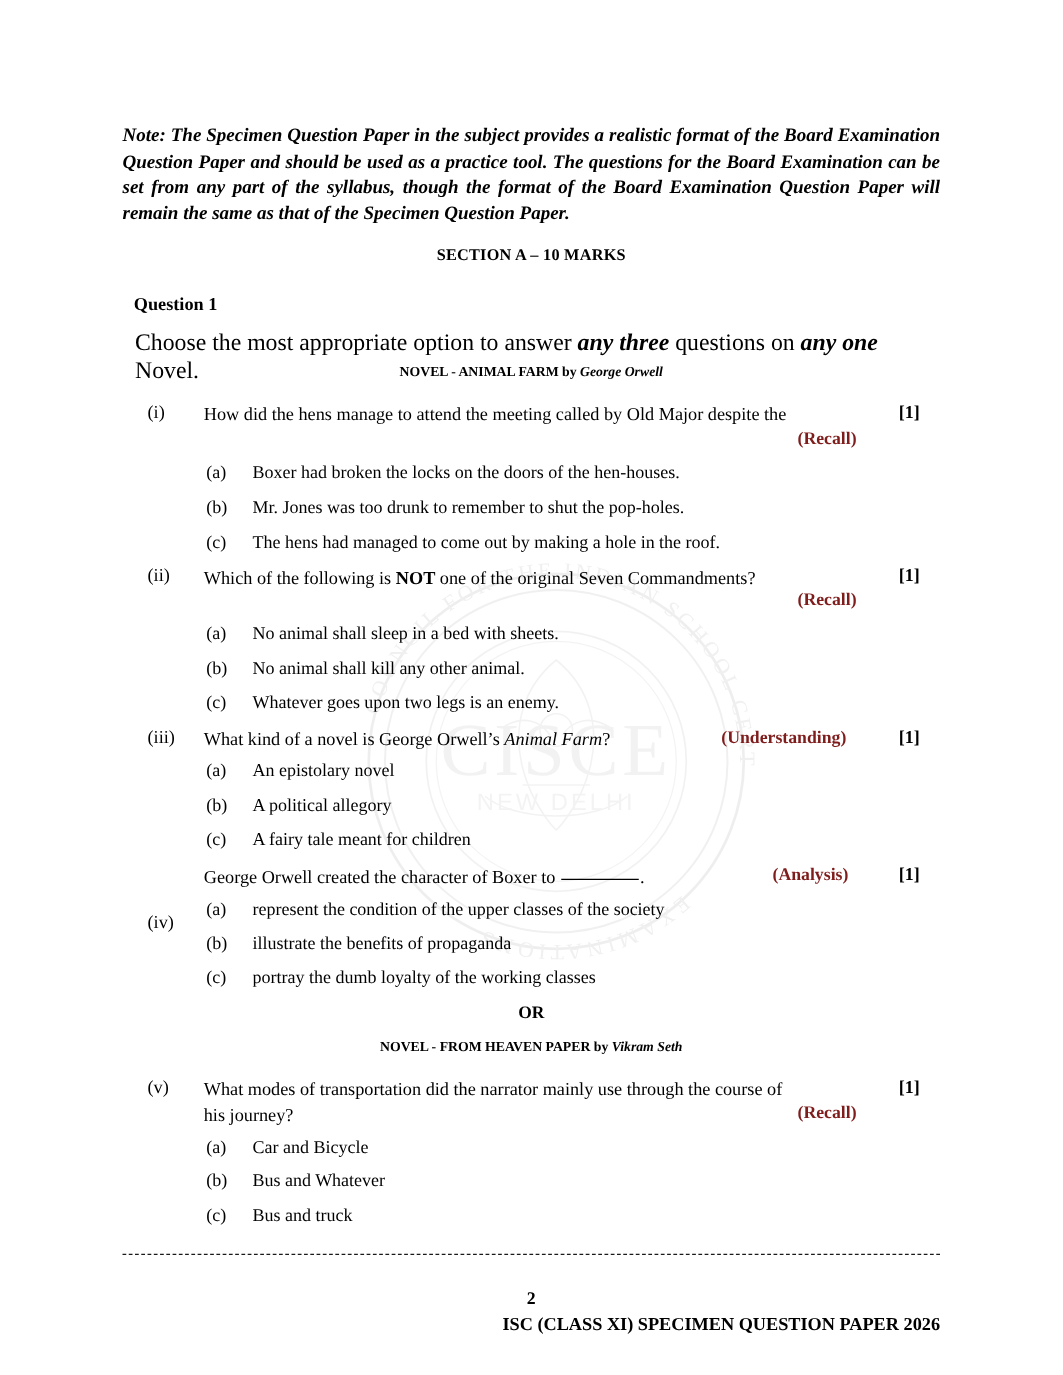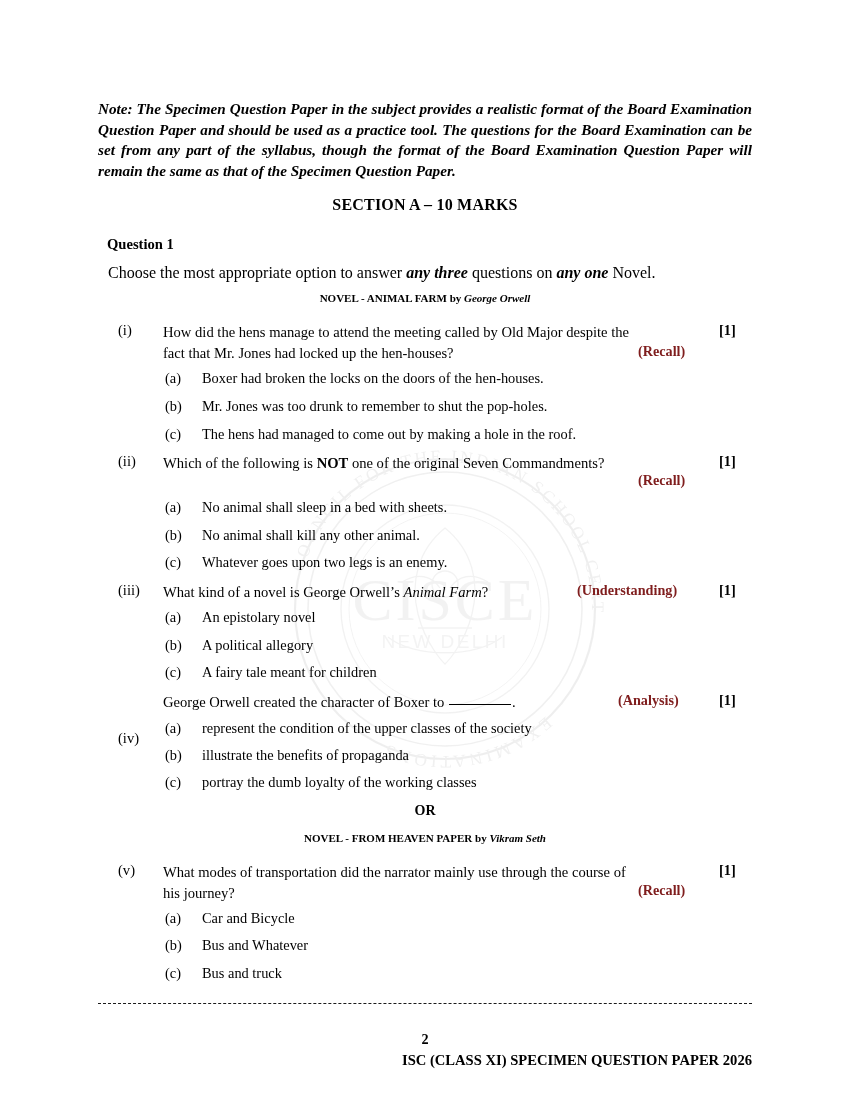--- a/index.html
+++ b/index.html
@@ -58,38 +58,38 @@
     text-justify: inter-word;
   }
 
   .section-heading {
     position: absolute;
     left: 98px;
     top: 196px;
     width: 654px;
     text-align: center;
     font-weight: bold;
-    font-size: 16px;
+    font-size: 13px;
     letter-spacing: 0.2px;
   }
 
   .question-label {
     position: absolute;
     left: 107px;
     top: 236px;
     font-weight: bold;
     font-size: 14.6px;
   }
 
   .instruction {
     position: absolute;
     left: 108px;
     top: 264px;
     width: 646px;
-    font-size: 16px;
+    font-size: 19px;
   }
   .instruction b { font-weight: bold; font-style: italic; }
 
   .novel-heading {
     position: absolute;
     left: 98px;
     width: 654px;
     text-align: center;
     font-weight: bold;
     font-size: 11px;
@@ -232,21 +232,21 @@
     <div class="section-heading">SECTION A – 10 MARKS</div>
 
     <div class="question-label">Question 1</div>
 
     <div class="instruction"><span>Choose the most appropriate option to answer </span><b>any three</b><span> questions on </span><b>any one</b><span> Novel.</span></div>
 
     <div class="novel-heading" style="top:292px;"><span>NOVEL - ANIMAL FARM by </span><span class="author">George Orwell</span></div>
 
     <div class="qrow">
       <div class="qnum" style="top:322px;">(i)</div>
-      <div class="qtext" style="top:322px; width:538px;"><span>How did the hens manage to attend the meeting called by Old Major despite the</span><br><span>fact that Mr. Jones had locked up the hen-houses?</span></div>
+      <div class="qtext" style="top:322px; width:538px;"><span>How did the hens manage to attend the meeting called by Old Major despite the</span><br></div>
       <div class="marks" style="top:322px;">[1]</div>
       <div class="skill" style="left:638px; top:343px;">(Recall)</div>
 
       <div class="opt" style="left:165px; top:370px;">
         <span class="olabel">(a)</span>
         <span class="otext">Boxer had broken the locks on the doors of the hen-houses.</span>
       </div>
       <div class="opt" style="left:165px; top:398px;">
         <span class="olabel">(b)</span>
         <span class="otext">Mr. Jones was too drunk to remember to shut the pop-holes.</span>

